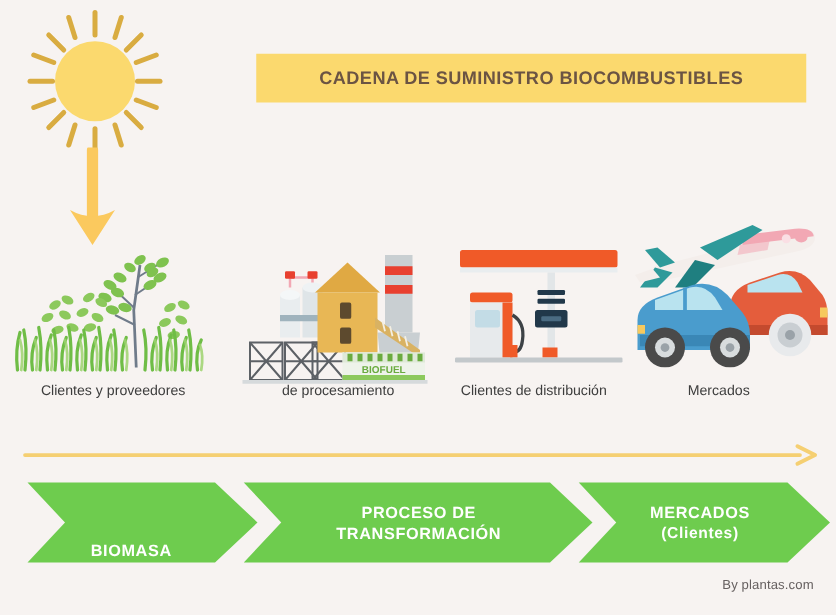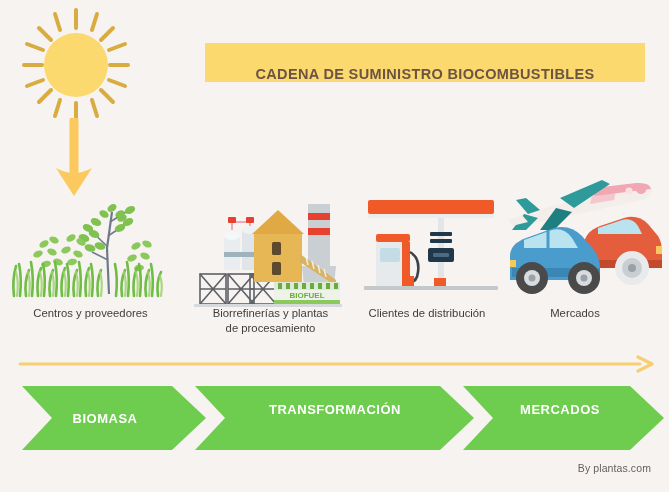--- a/index.html
+++ b/index.html
@@ -16,21 +16,21 @@
 
   
   #title-bar {
     position: absolute;
     left: 205px;
     top: 43px;
     width: 440px;
     height: 39px;
     background: #fbd96e;
     display: flex;
-    align-items: flex-end;
+    align-items: center;
     justify-content: center;
   }
   #title-text {
     color: #6b5443;
     font-size: 14.5px;
     font-weight: bold;
     letter-spacing: 0.35px;
     white-space: nowrap;
   }
 
@@ -92,21 +92,21 @@
   }
   .chev-label {
     position: absolute;
     text-align: center;
     color: #ffffff;
     font-weight: bold;
     font-size: 13px;
     line-height: 17px;
     letter-spacing: 0.5px;
   }
-  #chev-label-0 { left: 30px;  top: 410px; width: 150px; }
+  #chev-label-0 { left: 30px;  top: 432px; width: 150px; }
   #chev-label-1 { left: 225px; top: 401px; width: 220px; }
   #chev-label-2 { left: 490px; top: 401px; width: 140px; }
   .chev-sub { font-size: 12.5px; font-weight: bold; }
 
   
   #footer-credit {
     position: absolute;
     right: 18px;
     top: 462px;
     color: #666060;
@@ -367,24 +367,23 @@
       <ellipse cx="34" cy="110" rx="3.5" ry="3.5" fill="#9aa2a8"></ellipse>
       <ellipse cx="86" cy="110" rx="16" ry="16" fill="#4a4a4a"></ellipse>
       <ellipse cx="86" cy="110" rx="8" ry="8" fill="#d8dcde"></ellipse>
       <ellipse cx="86" cy="110" rx="3.5" ry="3.5" fill="#9aa2a8"></ellipse>
       <path d="M12 92 L18 92 L18 99 L12 99 Z" fill="#f6c95e"></path>
     </g>
   </svg>
 </div>
 
 <div class="caption" id="caption-0">
-  <div>Centros y proveedores</div>
+  <div>Clientes y proveedores</div>
 </div>
 <div class="caption" id="caption-1">
-  <div>Biorrefinerías y plantas</div>
   <div>de procesamiento</div>
 </div>
 <div class="caption" id="caption-2">
   <div>Clientes de distribución</div>
 </div>
 <div class="caption" id="caption-3">
   <div>Mercados</div>
 </div>
 
 <div id="flow-arrow">
@@ -402,19 +401,21 @@
     <path d="M195 2 L440 2 L474 34 L440 66 L195 66 L225 34 Z" fill="#6ecc4e"></path>
 
     <path d="M463 2 L630 2 L664 34 L630 66 L463 66 L493 34 Z" fill="#6ecc4e"></path>
   </svg>
 </div>
 
 <div class="chev-label" id="chev-label-0">
   <div>BIOMASA</div>
 </div>
 <div class="chev-label" id="chev-label-1">
+  <div>PROCESO DE</div>
   <div>TRANSFORMACIÓN</div>
 </div>
 <div class="chev-label" id="chev-label-2">
   <div>MERCADOS</div>
+  <div class="chev-sub">(Clientes)</div>
 </div>
 
 <div id="footer-credit">By plantas.com</div>
 
 </body></html>

